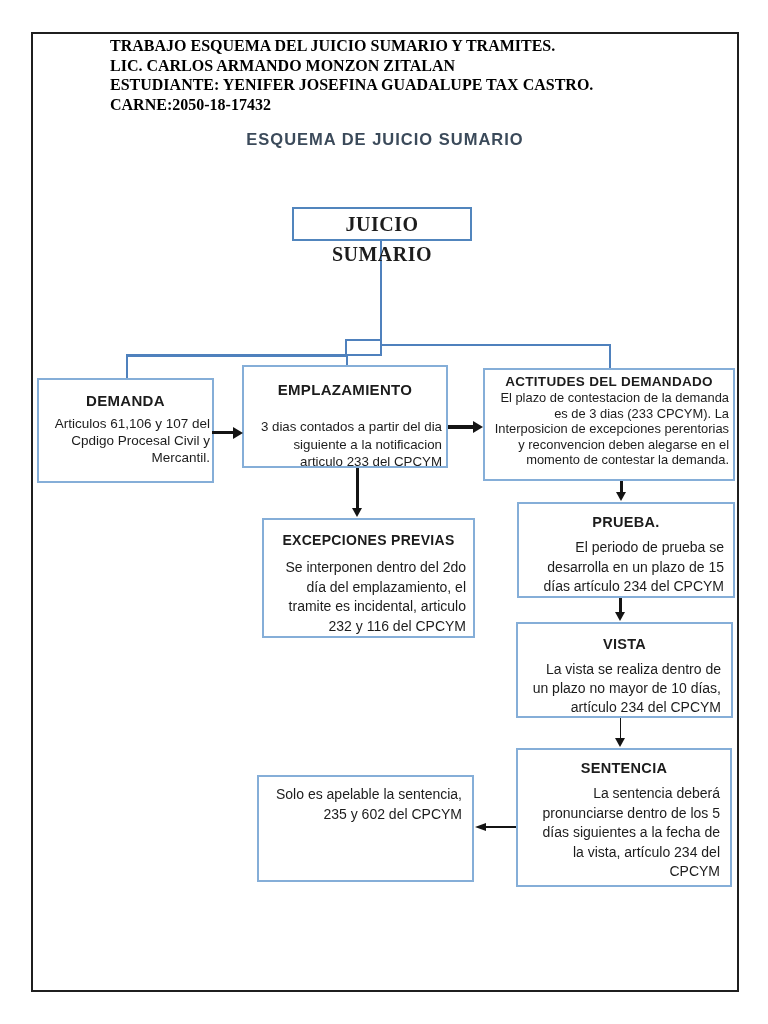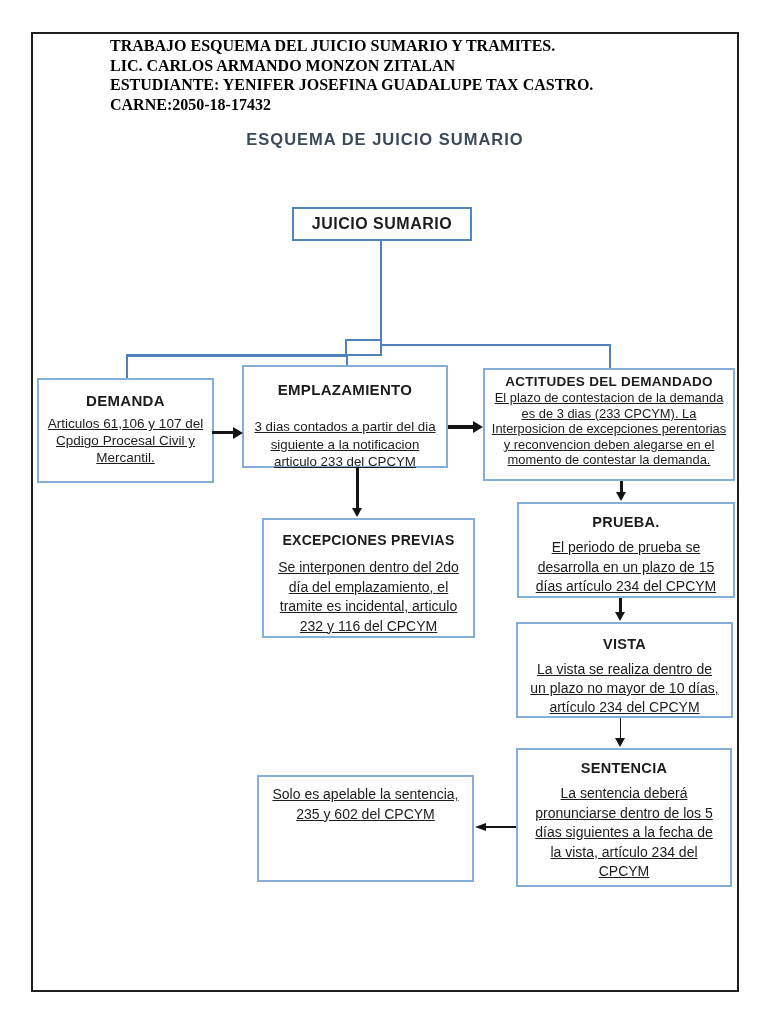--- a/index.html
+++ b/index.html
@@ -27,24 +27,24 @@
   }
   .doc-title{
     position:absolute;left:32px;top:130px;width:706px;text-align:center;
     font-weight:bold;font-size:16.5px;letter-spacing:1px;color:var(--title-color);
   }
   .node{
     position:absolute;background:#ffffff;border:2px solid var(--box-border);
     box-sizing:border-box;
   }
   .node .node-title{font-weight:bold;text-align:center;letter-spacing:.3px;}
-  .node .node-body{text-align:center;text-decoration:underline;}
+  .node .node-body{text-align:right;}
 
   #node-root{left:292px;top:207px;width:180px;height:34px;border-color:var(--root-border);}
-  #node-root .node-title{line-height:30px;font-size:16px;letter-spacing:.5px;}
+  #node-root .node-title{line-height:30px;font-size:20px;letter-spacing:.5px;font-family:Liberation Serif, serif;}
 
   #node-demanda{left:37px;top:378px;width:177px;height:105px;}
   #node-demanda .node-title{margin-top:12px;font-size:15px;}
   #node-demanda .node-body{margin-top:6px;padding:0 2px;font-size:13.5px;line-height:17px;}
 
   #node-emplazamiento{left:242px;top:365px;width:206px;height:103px;}
   #node-emplazamiento .node-title{margin-top:14px;font-size:15px;}
   #node-emplazamiento .node-body{margin-top:20px;padding:0 4px;font-size:13.3px;line-height:17.5px;}
 
   #node-actitudes{left:483px;top:368px;width:252px;height:113px;}

